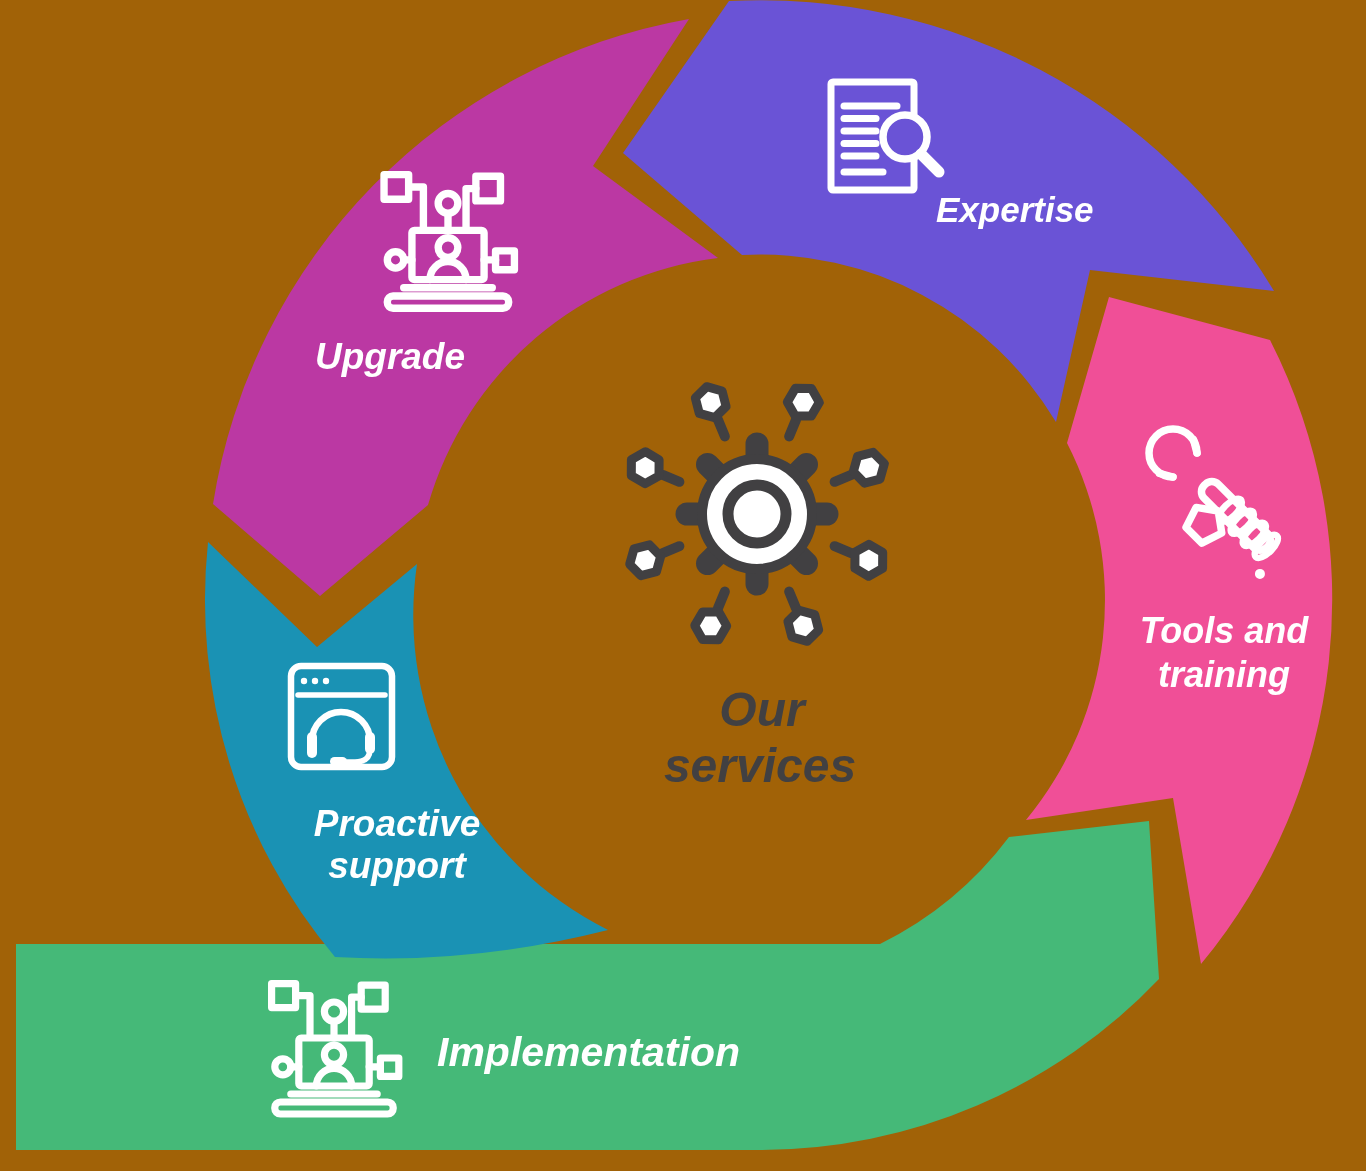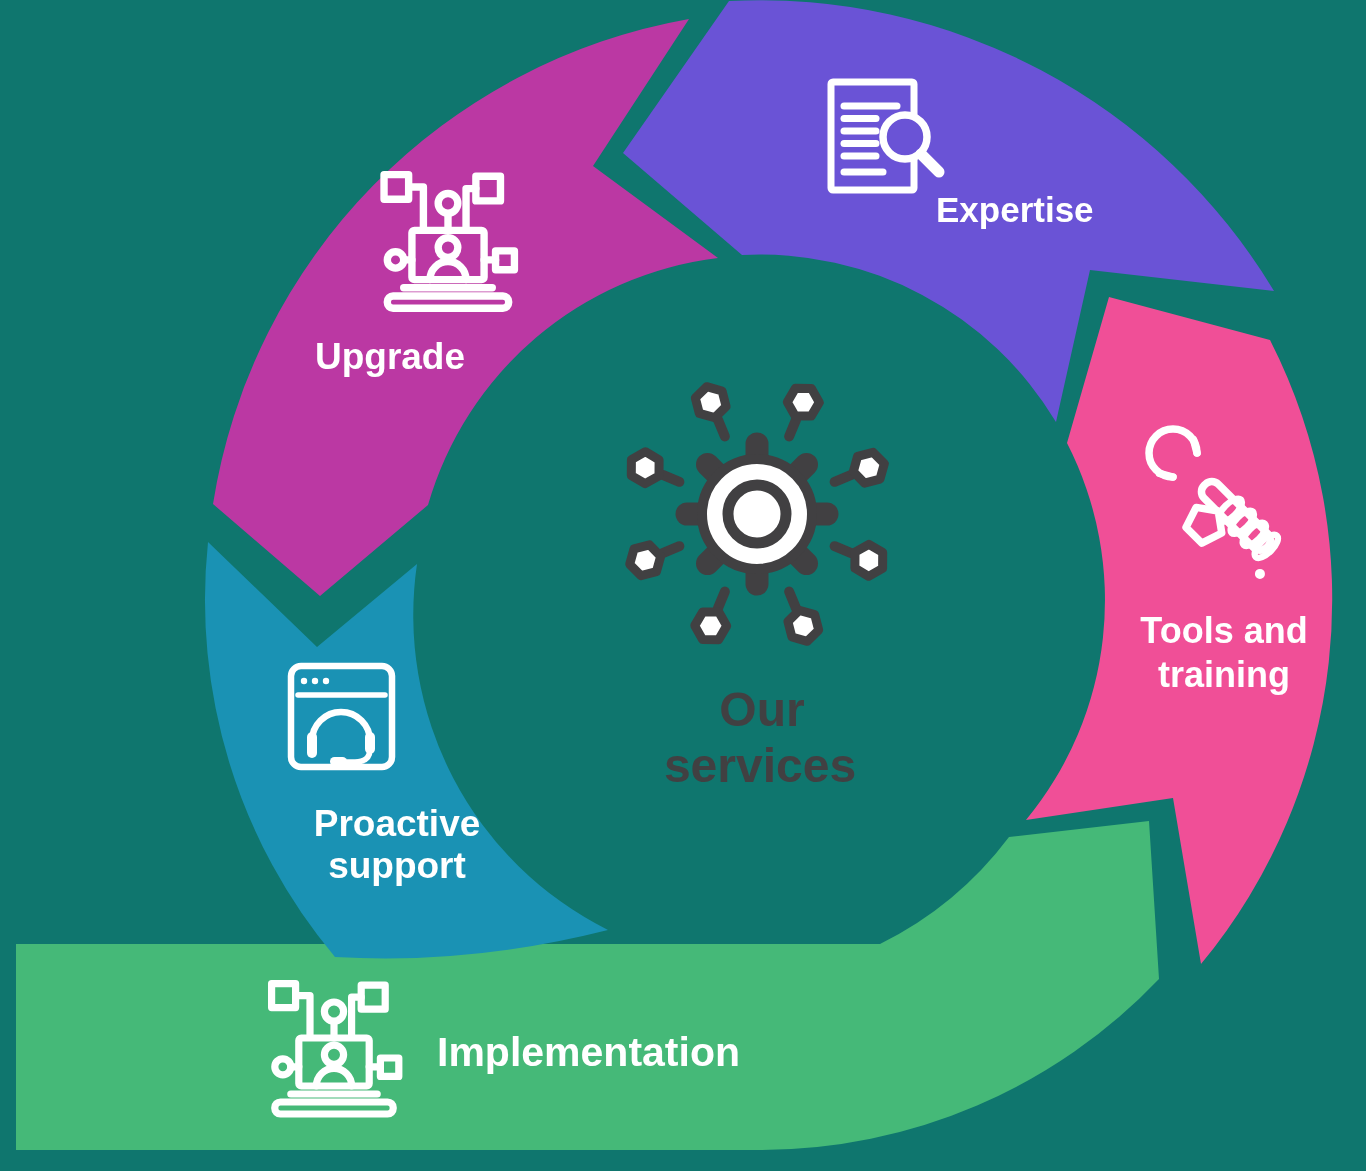--- a/index.html
+++ b/index.html
@@ -1,16 +1,16 @@
 <!DOCTYPE html>
 <html><head>
 <meta charset="utf-8">
 <style>
   html,body{margin:0;padding:0;background:#ffffff;}
-  .stage{width:1366px;height:1171px;position:relative;background:#0f766e;overflow:hidden;}
+  .stage{width:1366px;height:1171px;position:relative;background:#a16207;overflow:hidden;font-style:italic;}
   svg{display:block;}
   text{font-family:"Liberation Sans","DejaVu Sans",sans-serif;font-weight:700;}
   .seg-label{fill:#ffffff;}
   .center-label{fill:#414042;}
 </style>
 </head>
 <body>
 
 <div class="stage">
 <svg width="1366" height="1171" viewBox="0 0 1366 1171">

